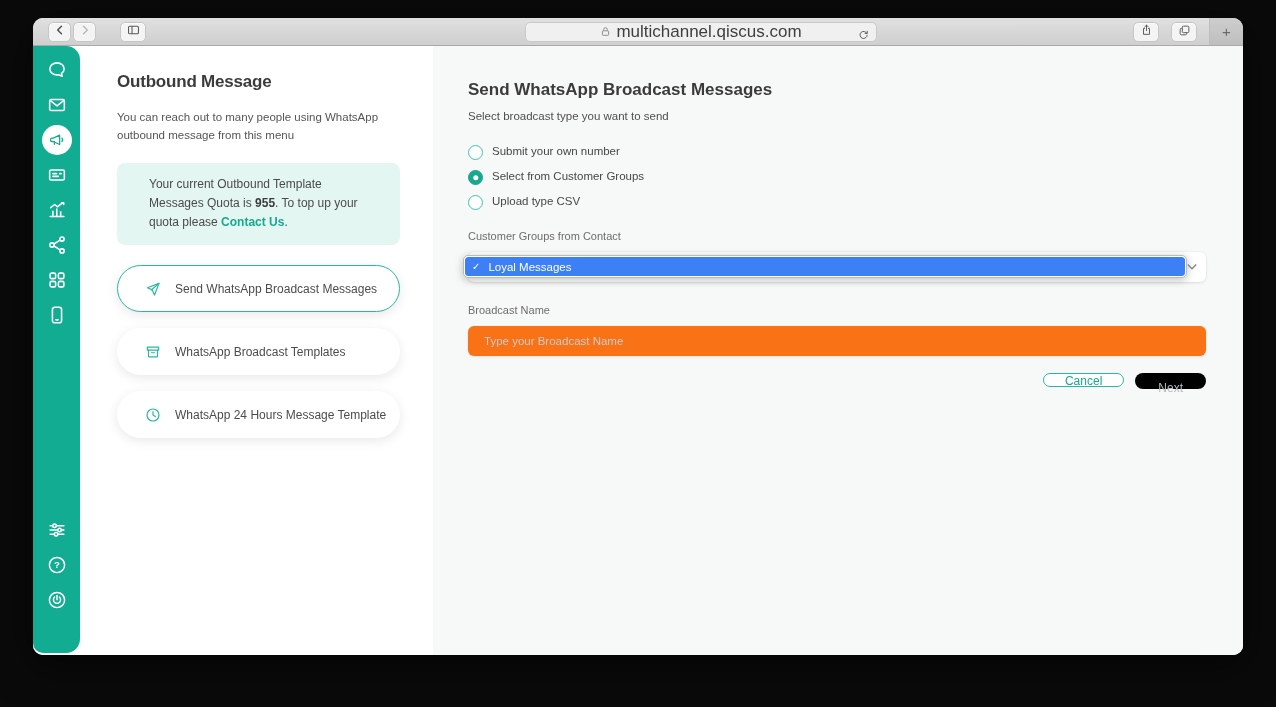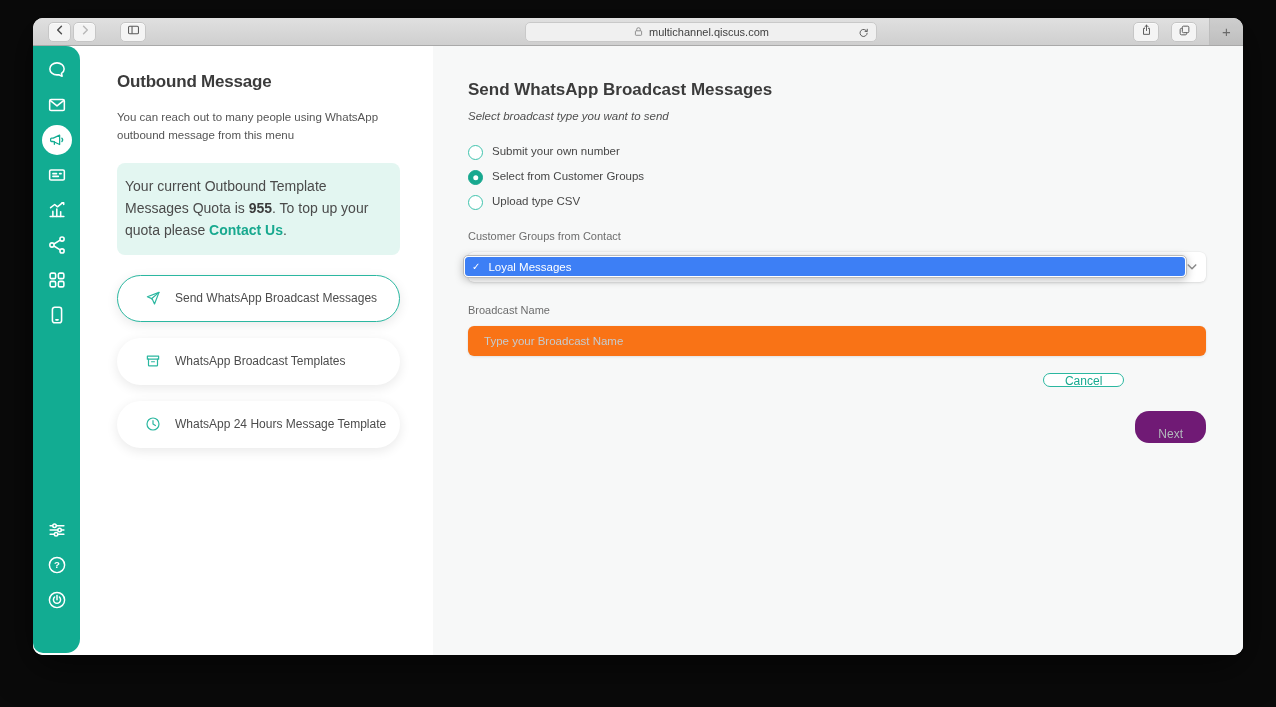--- a/index.html
+++ b/index.html
@@ -18,21 +18,21 @@
     border-bottom:1px solid #a9a9a9; display:flex; align-items:center; }
   .tb-btn { height:20px; border-radius:5px; background:#f4f4f4;
     border:1px solid #c6c6c6; display:flex; align-items:center; justify-content:center;
     box-shadow:0 1px 0 rgba(255,255,255,.6) inset; }
   .nav-group { display:flex; gap:2px; margin-left:15px; }
   .nav-group .tb-btn { width:23px; }
   .sb-toggle { width:26px; margin-left:24px; }
   .url-field { position:absolute; left:492px; top:4px; width:352px; height:20px;
     background:#f0f0f0; border:1px solid #c9c9c9; border-radius:5px;
     display:flex; align-items:center; justify-content:center; gap:5px;
-    font-size:11px; color:#3f3f3f; }
+    font-size:17px; color:#3f3f3f; }
   .url-refresh { position:absolute; right:6px; top:3px; }
   .tb-right { position:absolute; right:0; top:0; height:100%; display:flex; align-items:center; }
   .tb-right .tb-btn { width:26px; }
   .tb-right .gap { width:12px; }
   .plus-zone { width:34px; height:100%; margin-left:12px;
     background:rgba(0,0,0,.08); border-left:1px solid #bdbdbd;
     display:flex; align-items:center; justify-content:center;
     font-size:15px; color:#6a6a6a; }
 
   
@@ -48,35 +48,35 @@
     border-radius:50%; color:#12ac92; }
   .rail-bottom { margin-top:auto; padding-bottom:30px; display:flex;
     flex-direction:column; align-items:center; }
   .rail svg { display:block; }
 
   
   .panel { width:353px; flex:0 0 353px; background:#fff; padding:26px 33px 0 37px; }
   .panel h1 { font-size:17px; font-weight:700; color:#3b3b3b; letter-spacing:-.2px; }
   .panel p { margin-top:17px; font-size:11.5px; line-height:1.55; color:#555; }
   .quota-box { margin-top:18px; background:#e3f6f1; border-radius:8px;
-    padding:12px 8px 13px; font-size:14px; line-height:1.6; color:#4b4b4b; }
+    padding:12px 32px 13px; font-size:12px; line-height:1.6; color:#4b4b4b; }
   .quota-box b { color:#3b3b3b; }
   .quota-link { color:#18a98f; font-weight:700; cursor:pointer; }
   .menu { margin-top:20px; display:flex; flex-direction:column; gap:16px; }
   .menu-card { height:47px; background:#fff; border-radius:24px;
     border:1px solid rgba(0,0,0,0); box-shadow:0 3px 12px rgba(0,0,0,.09);
     display:flex; align-items:center; gap:13px; padding:0 12px 0 26px;
     font-size:12px; color:#4c4c4c; cursor:pointer; }
   .menu-card.active { border:1.5px solid #2bb7a0; }
   .menu-card .mi { color:#2bb7a0; display:flex; }
 
   
   .main { flex:1; background:#f7f8f8; padding:34px 37px 0 35px; }
   .main h2 { font-size:17px; font-weight:700; color:#3b3b3b; }
-  .subtitle { margin-top:10px; font-size:11.5px; color:#4f4f4f;font-style:italic; }
+  .subtitle { margin-top:10px; font-size:11.5px; color:#4f4f4f; }
   .radios { margin-top:23px; display:flex; flex-direction:column; gap:10px; }
   .radio-row { display:flex; align-items:flex-start; gap:9px; font-size:11.5px;
     color:#474747; cursor:pointer; }
   .radio { width:15px; height:15px; border-radius:50%; background:#fff;
     border:1.5px solid #3fc3ad; flex:0 0 15px; position:relative; }
   .radio.checked { background:#17a88f; border-color:#17a88f; }
   .radio.checked::after { content:""; position:absolute; left:50%; top:50%;
     width:5.5px; height:5.5px; border-radius:50%; background:#fff;
     transform:translate(-50%,-50%); }
   .field-label { margin-top:20px; font-size:11px; color:#6d6d6d; }
@@ -96,22 +96,22 @@
   .text-input { margin-top:10px; width:100%; height:30px; border:none;
     border-radius:6px; background:#f97316; padding:0 16px; font-size:11.5px;
     color:#444; box-shadow:0 1px 3px rgba(0,0,0,.08), 0 0 0 .5px rgba(0,0,0,.03);
     outline:none; font-family:"Liberation Sans", sans-serif; }
   .text-input::placeholder { color:#c6cbce; }
   .btn-row { margin-top:17px; display:flex; justify-content:flex-end; gap:11px; }
   .btn { height:14px; border-radius:14px; font-size:12px; cursor:pointer;
     font-family:"Liberation Sans", sans-serif; }
   .btn-cancel { padding:0 21px; background:#fff; border:1.5px solid #2bb7a0;
     color:#18a98f; }
-  .btn-next { padding:16px 23px; background:#701a75; border:none; color:#b2babc;
-    cursor:default;margin-top:38px; }
+  .btn-next { padding:8px 23px; background:#000000; border:none; color:#b2babc;
+    cursor:default; }
 </style>
 </head>
 <body>
 
 <div class="desktop">
   <div class="window">
 
     <div class="toolbar">
       <div class="nav-group">
         <div class="tb-btn">

